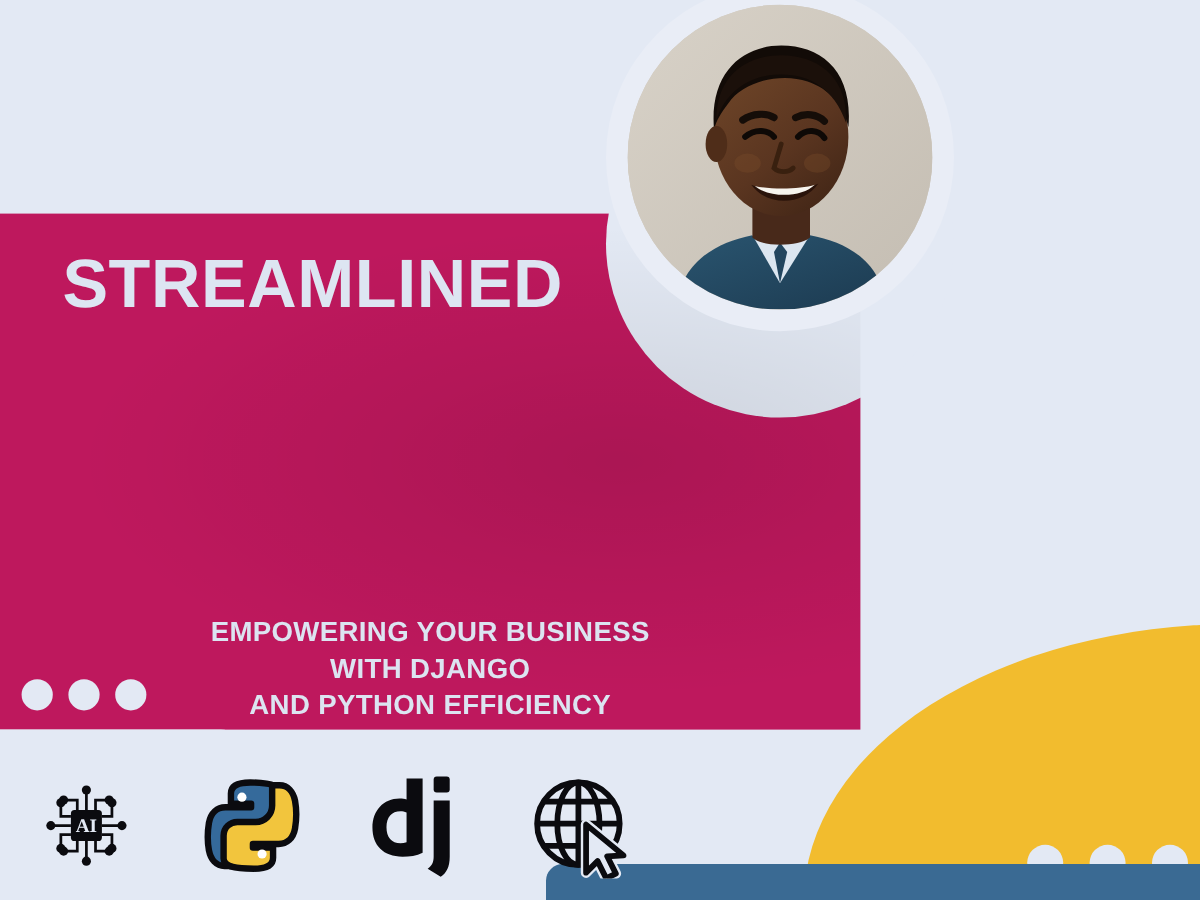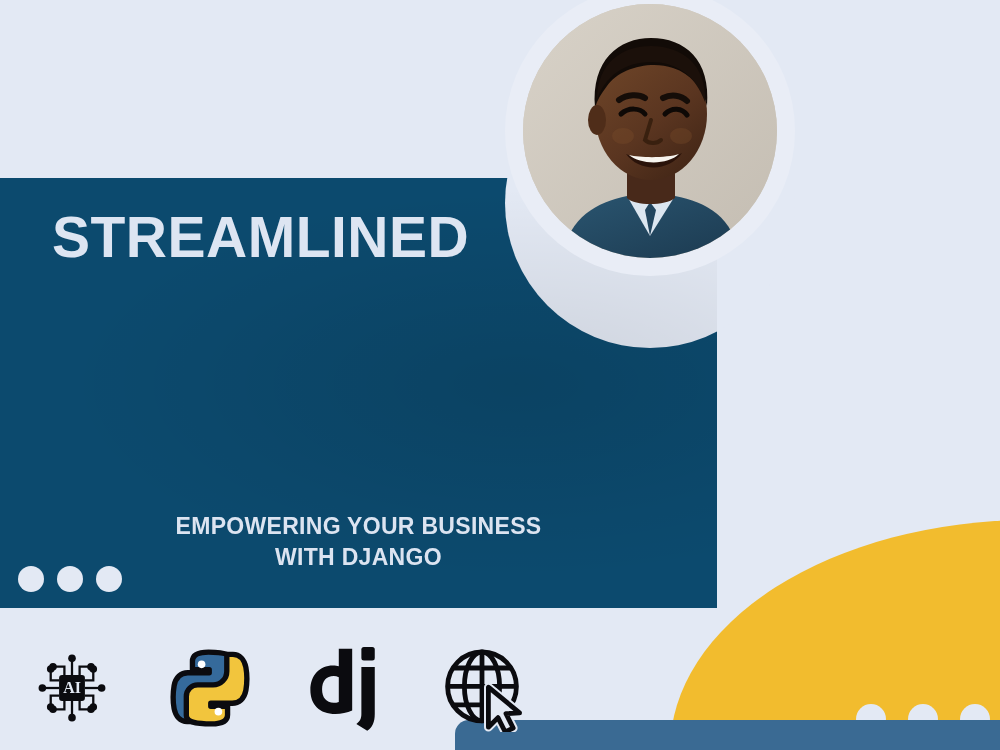--- a/index.html
+++ b/index.html
@@ -38,21 +38,21 @@
     height:30px;
     background:#3A6A93;
     border-top-left-radius:14px;
   }
 
   
   .blue-panel{
     position:absolute;
     left:0; top:178px;
     width:717px; height:430px;
-    background:#0c4a6e;
+    background:#be185d;
   }
   .blue-panel::after{
     
     content:"";
     position:absolute; inset:0;
     background:radial-gradient(ellipse at 72% 48%, rgba(0,0,0,.10) 0%, rgba(0,0,0,0) 62%);
     pointer-events:none;
   }
 
   
@@ -162,20 +162,21 @@
 
   <div class="blue-panel">
     <div class="panel-notch"></div>
 
     <h1 class="headline">
       <span>Streamlined</span>
     </h1>
 
     <p class="subtitle">
       <span>Empowering Your Business With Django</span><br>
+      <span>And Python Efficiency</span>
     </p>
 
     <div class="panel-dots">
       <span class="dot"></span>
       <span class="dot"></span>
       <span class="dot"></span>
     </div>
   </div>
 
   <div class="icon-tray"></div>

